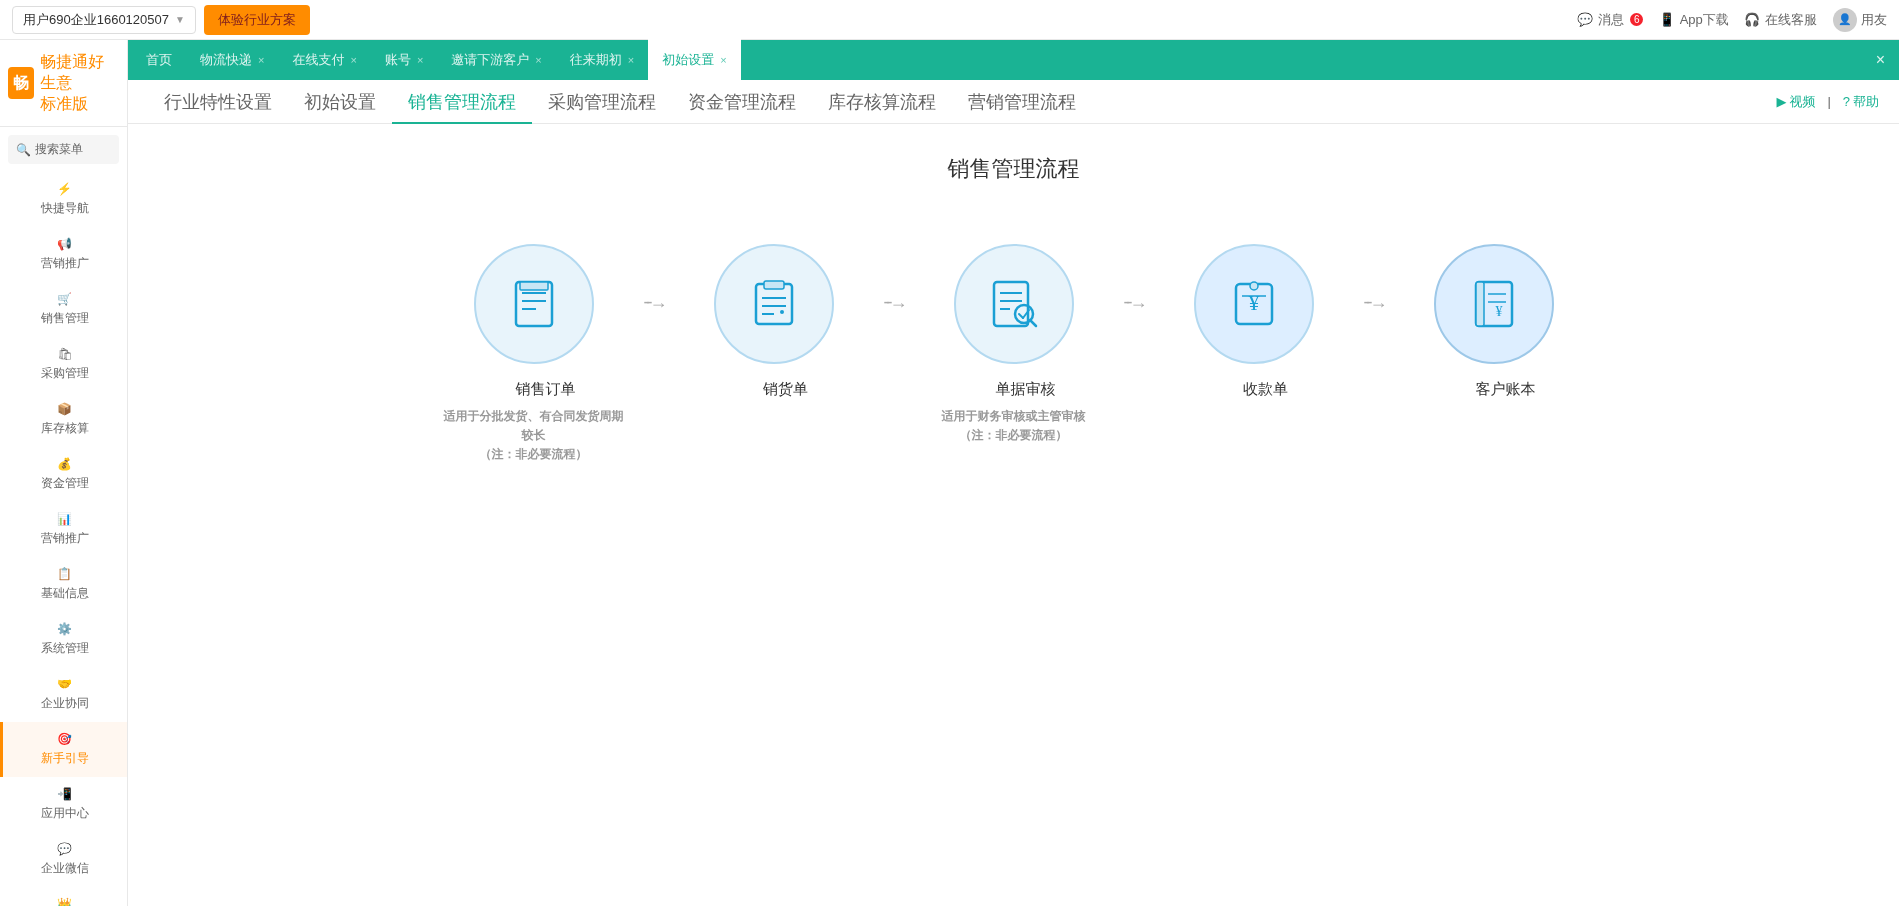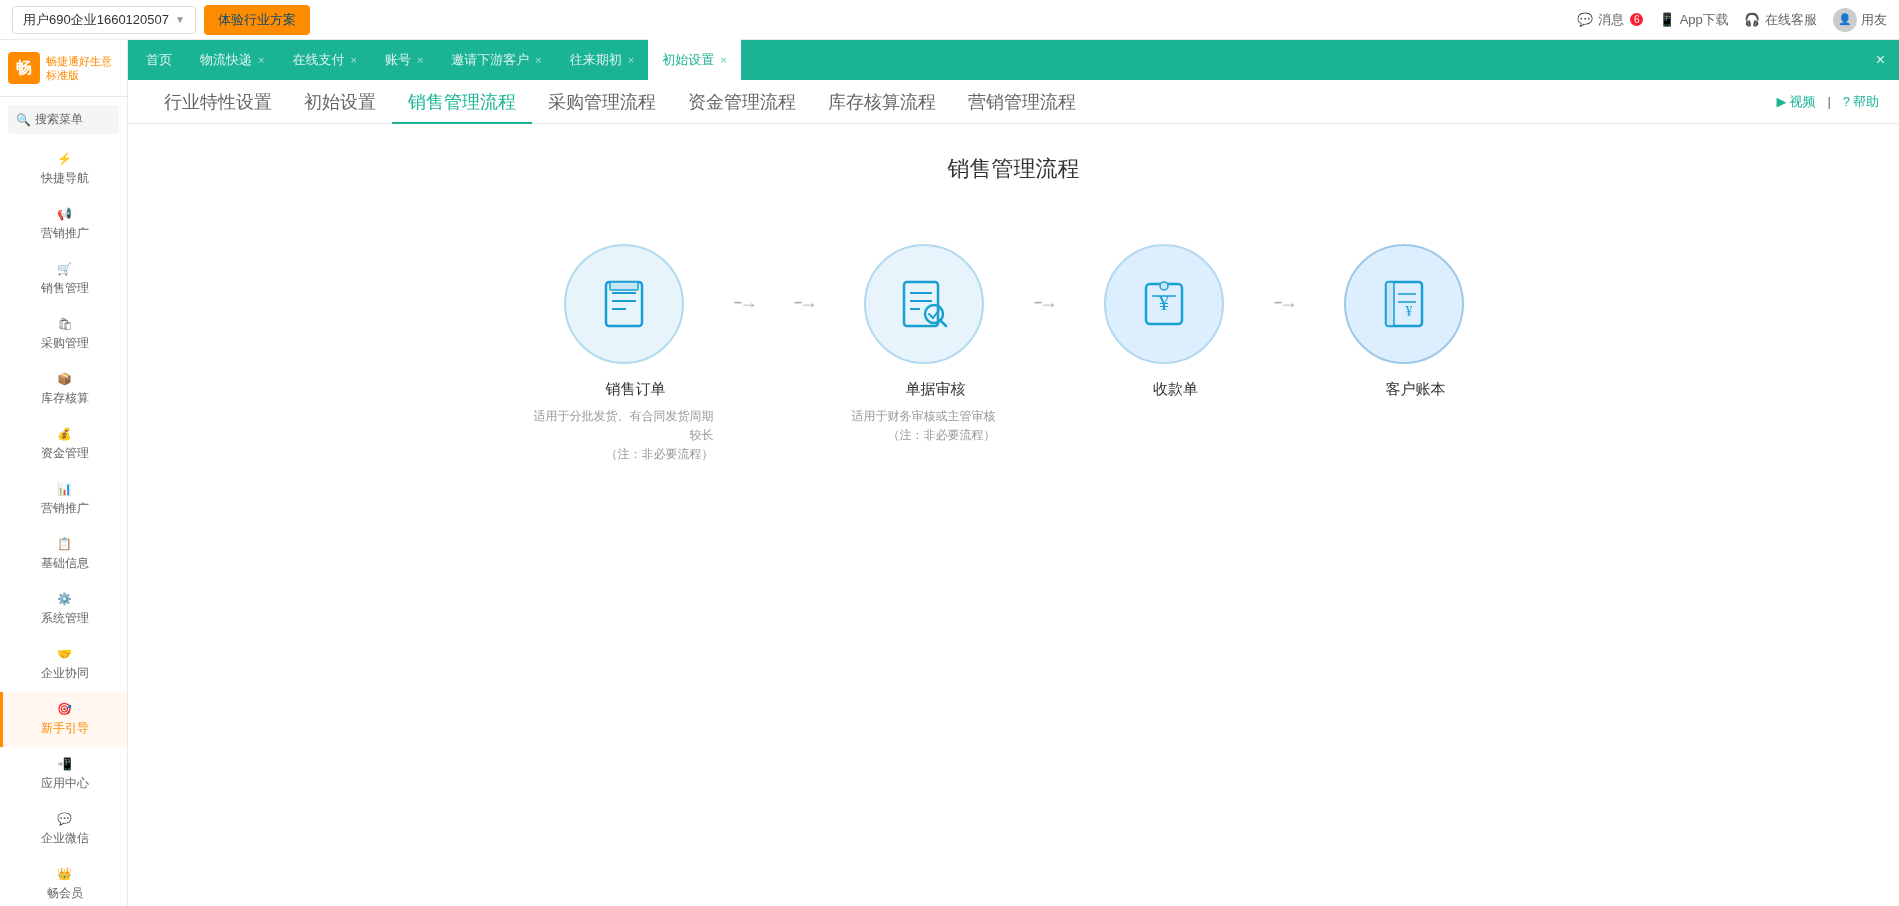--- a/index.html
+++ b/index.html
@@ -3,34 +3,34 @@
   <meta charset="utf-8">
   <style>
     * { margin: 0; padding: 0; box-sizing: border-box; }
     body { font-family: 'Microsoft YaHei', sans-serif; font-size: 13px; background: #f5f5f5; color: #333; width: 1899px; min-height: 906px; overflow-x: hidden; }
 
     
     .top-bar { height: 40px; background: #fff; border-bottom: 1px solid #e8e8e8; display: flex; align-items: center; justify-content: space-between; padding: 0 12px; }
     .top-bar-left { display: flex; align-items: center; gap: 8px; }
     .user-selector { display: flex; align-items: center; gap: 6px; border: 1px solid #ddd; border-radius: 4px; padding: 4px 10px; cursor: pointer; background: #fff; font-size: 13px; color: #333; }
     .user-selector .arrow { color: #999; font-size: 10px; }
-    .trial-btn { background: #ff8c00; color: #0c4a6e; border: none; border-radius: 4px; padding: 6px 14px; font-size: 13px; cursor: pointer; }
+    .trial-btn { background: #ff8c00; color: #7f1d1d; border: none; border-radius: 4px; padding: 6px 14px; font-size: 13px; cursor: pointer; }
     .top-bar-right { display: flex; align-items: center; gap: 16px; color: #666; font-size: 13px; }
     .top-bar-right .item { display: flex; align-items: center; gap: 4px; cursor: pointer; }
     .badge { background: #f5222d; color: #fff; border-radius: 8px; font-size: 10px; padding: 1px 4px; margin-left: 2px; }
     .avatar { width: 24px; height: 24px; border-radius: 50%; background: #ccc; display: flex; align-items: center; justify-content: center; font-size: 11px; color: #fff; }
 
     
     .main-layout { display: flex; height: calc(906px - 40px); }
 
     
     .sidebar { width: 128px; background: #fff; border-right: 1px solid #e8e8e8; display: flex; flex-direction: column; }
     .sidebar-logo { padding: 12px 8px; border-bottom: 1px solid #e8e8e8; display: flex; align-items: center; gap: 6px; }
     .logo-icon { width: 32px; height: 32px; background: #ff8c00; border-radius: 4px; display: flex; align-items: center; justify-content: center; color: #fff; font-size: 16px; font-weight: bold; }
-    .logo-text { font-size: 11px; color: #ff8c00; line-height: 1.3; }
+    .logo-text { font-size: 16px; color: #ff8c00; line-height: 1.3; }
     .sidebar-search { padding: 8px; }
     .sidebar-search-btn { width: 100%; display: flex; align-items: center; gap: 4px; background: #f5f5f5; border: none; border-radius: 4px; padding: 6px 8px; cursor: pointer; color: #666; font-size: 12px; }
     .sidebar-item { display: flex; flex-direction: column; align-items: center; padding: 10px 8px; cursor: pointer; color: #666; font-size: 12px; gap: 4px; border-left: 3px solid transparent; }
     .sidebar-item.active { background: #fff7f0; color: #ff8c00; border-left: 3px solid #ff8c00; }
 
     
     .content-area { flex: 1; display: flex; flex-direction: column; background: #f5f5f5; }
 
     
     .nav-tabs-bar { background: #1ab394; display: flex; align-items: center; height: 40px; padding: 0 4px; }
@@ -53,21 +53,21 @@
     .page-body { padding: 30px 40px; }
     .page-title { text-align: center; font-size: 22px; color: #333; font-weight: 500; margin-bottom: 60px; }
 
     
     .flow-diagram { display: flex; align-items: flex-start; justify-content: center; gap: 0; }
     .flow-step { display: flex; flex-direction: column; align-items: center; width: 180px; }
     .flow-circle { width: 120px; height: 120px; border-radius: 50%; border: 2px solid #b3d9f0; background: #e8f4fb; display: flex; align-items: center; justify-content: center; margin-bottom: 16px; }
     .flow-circle svg { width: 56px; height: 56px; }
     .flow-arrow { display: flex; align-items: center; padding-top: 48px; color: #999; font-size: 20px; width: 60px; justify-content: center; }
     .flow-label { font-size: 15px; color: #333; font-weight: 500; margin-bottom: 8px; text-align: center; margin-left: 24px; }
-    .flow-desc { font-size: 12px; color: #999; text-align: right; line-height: 1.6; }
+    .flow-desc { font-size: 12px; color: #999; text-align: center; line-height: 1.6; font-weight: bold; }
   </style>
 </head>
 <body>
 
 <div class="top-bar">
   <div class="top-bar-left">
     <div class="user-selector">
       <span>用户690企业1660120507</span>
       <span class="arrow">▼</span>
     </div>
@@ -256,20 +256,34 @@
               </svg>
             </div>
             <div class="flow-label">销售订单</div>
             <div class="flow-desc">适用于分批发货、有合同发货周期较长<br>（注：非必要流程）</div>
           </div>
 
           <div class="flow-arrow">
             <span style="letter-spacing:-4px;font-size:18px;color:#aaa">- - →</span>
           </div>
 
+          <div class="flow-step">
+            <div class="flow-circle">
+              <svg viewBox="0 0 56 56" fill="none" xmlns="http://www.w3.org/2000/svg">
+                <rect x="10" y="8" width="36" height="40" rx="3" stroke="#1a9fd4" stroke-width="2.5" fill="none"></rect>
+                <rect x="18" y="5" width="20" height="8" rx="2" fill="#c8e6f5" stroke="#1a9fd4" stroke-width="1.5"></rect>
+                <line x1="16" y1="22" x2="40" y2="22" stroke="#1a9fd4" stroke-width="2"></line>
+                <line x1="16" y1="30" x2="40" y2="30" stroke="#1a9fd4" stroke-width="2"></line>
+                <line x1="16" y1="38" x2="28" y2="38" stroke="#1a9fd4" stroke-width="2"></line>
+                <circle cx="36" cy="36" r="2" fill="#1a9fd4"></circle>
+              </svg>
+            </div>
+            <div class="flow-label">销货单</div>
+            <div class="flow-desc"></div>
+          </div>
 
           <div class="flow-arrow">
             <span style="letter-spacing:-4px;font-size:18px;color:#aaa">- - →</span>
           </div>
 
           <div class="flow-step">
             <div class="flow-circle">
               <svg viewBox="0 0 56 56" fill="none" xmlns="http://www.w3.org/2000/svg">
                 <rect x="8" y="6" width="34" height="44" rx="3" stroke="#1a9fd4" stroke-width="2.5" fill="none"></rect>
                 <line x1="14" y1="17" x2="36" y2="17" stroke="#1a9fd4" stroke-width="2"></line>

